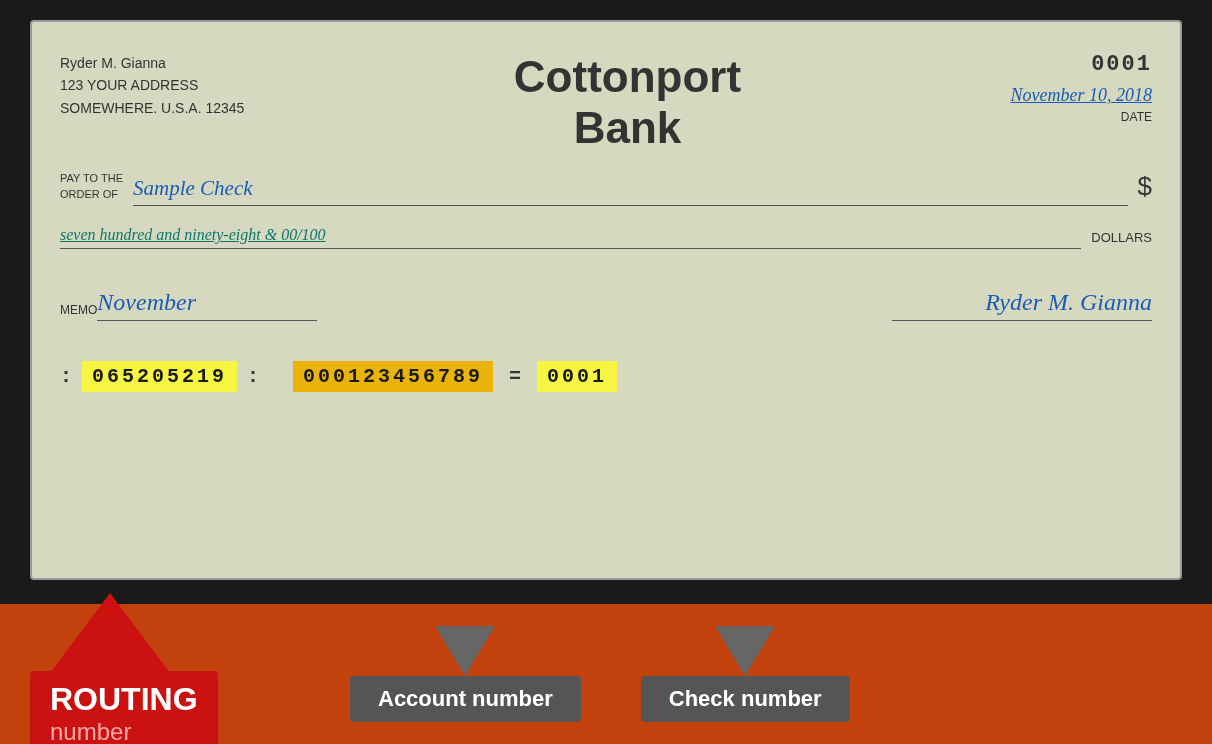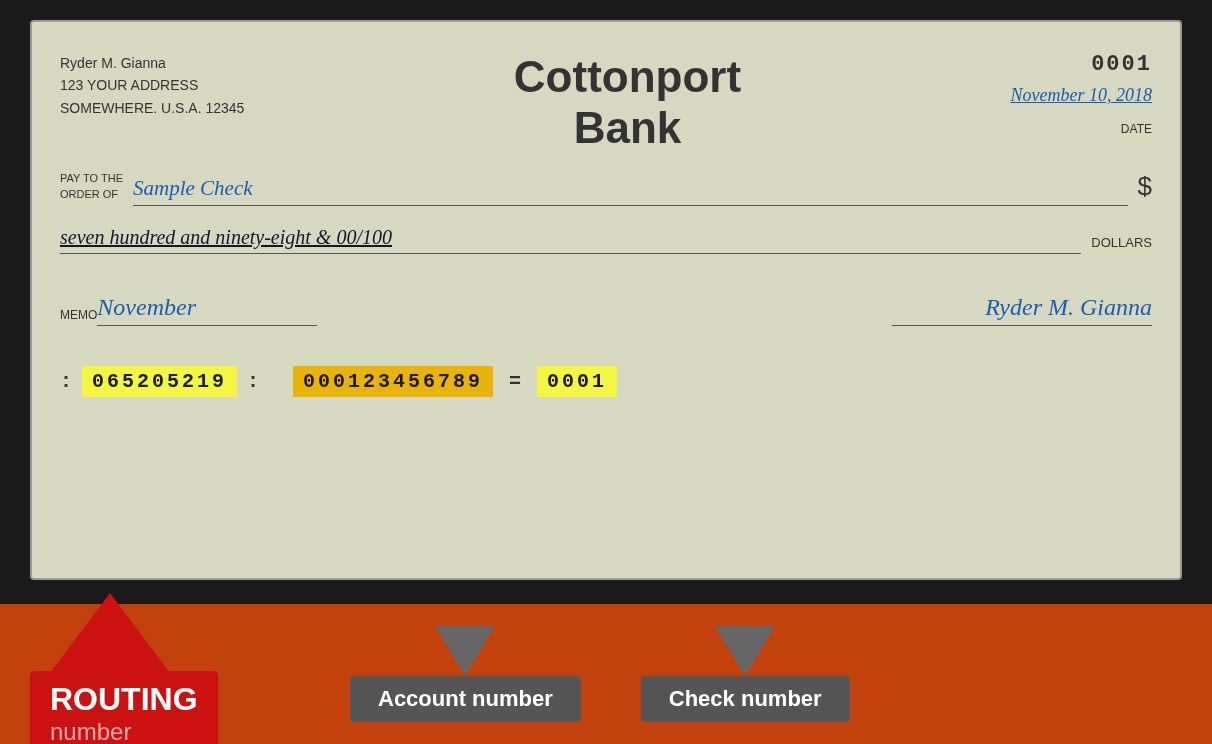--- a/index.html
+++ b/index.html
@@ -69,21 +69,21 @@
       color: #1a5cb5;
       font-style: italic;
       text-decoration: underline;
       font-family: Georgia, serif;
     }
 
     .date-label {
       font-size: 12px;
       color: #333;
       text-align: right;
-      margin-top: 16px;
+      margin-top: 4px;
     }
 
     
     .pay-to-row {
       display: flex;
       align-items: flex-end;
       margin-top: 18px;
       gap: 10px;
     }
 
@@ -125,22 +125,22 @@
     
     .written-amount-row {
       display: flex;
       align-items: flex-end;
       margin-top: 20px;
       gap: 10px;
     }
 
     .written-amount {
       flex: 1;
-      font-size: 20px;
-      color: #0f172a;
+      font-size: 16px;
+      color: #0f766e;
       font-style: italic;
       font-family: Georgia, serif;
       text-decoration: underline;
       border-bottom: 1px solid #555;
       padding-bottom: 4px;
     }
 
     .dollars-label {
       font-size: 13px;
       color: #333;

